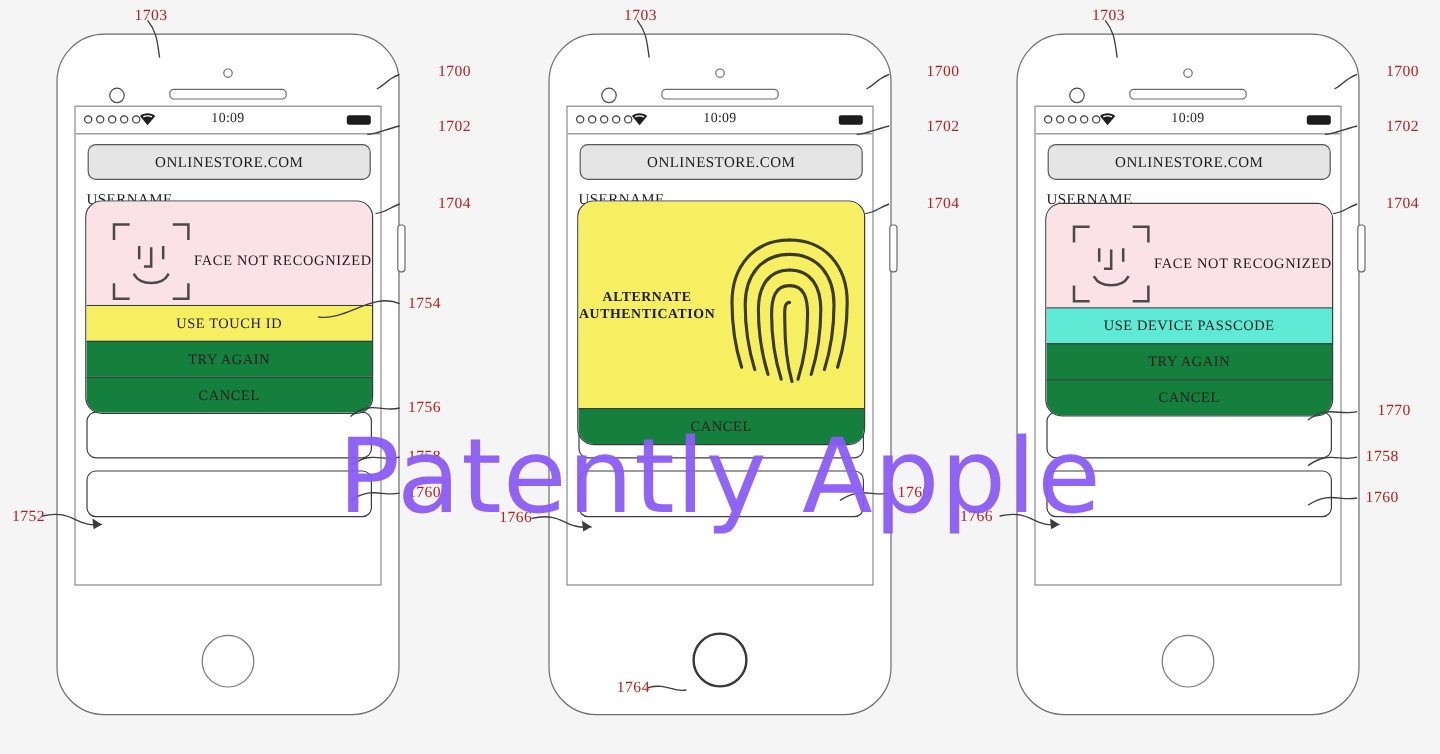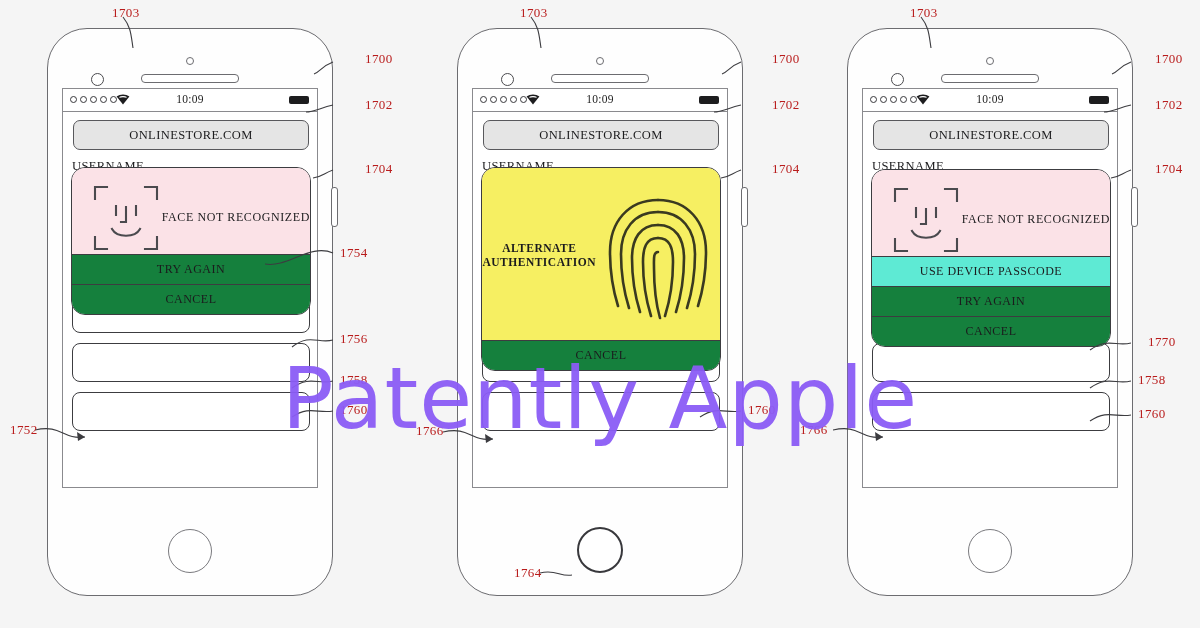--- a/index.html
+++ b/index.html
@@ -411,20 +411,21 @@
               <path d="M67 55 L67 67 L55 67"></path>
               <path d="M17 67 L5 67 L5 55"></path>
               <path d="M26 24 L26 33"></path>
               <path d="M46 24 L46 33"></path>
               <path d="M36 25 L36 40 L31 40"></path>
               <path d="M22 47 C27 56 45 56 50 47"></path>
             </g>
           </svg>
           <div class="dlg-status">FACE  NOT RECOGNIZED</div>
         </div>
+        <div class="dlg-row yellow">USE TOUCH ID</div>
         <div class="dlg-row">TRY AGAIN</div>
         <div class="dlg-row">CANCEL</div>
       </div>
     </div>
   </div>
 
   <div class="phone p2">
     <div class="camera-dot"></div>
     <div class="speaker"></div>
     <div class="sensor-circle"></div>

